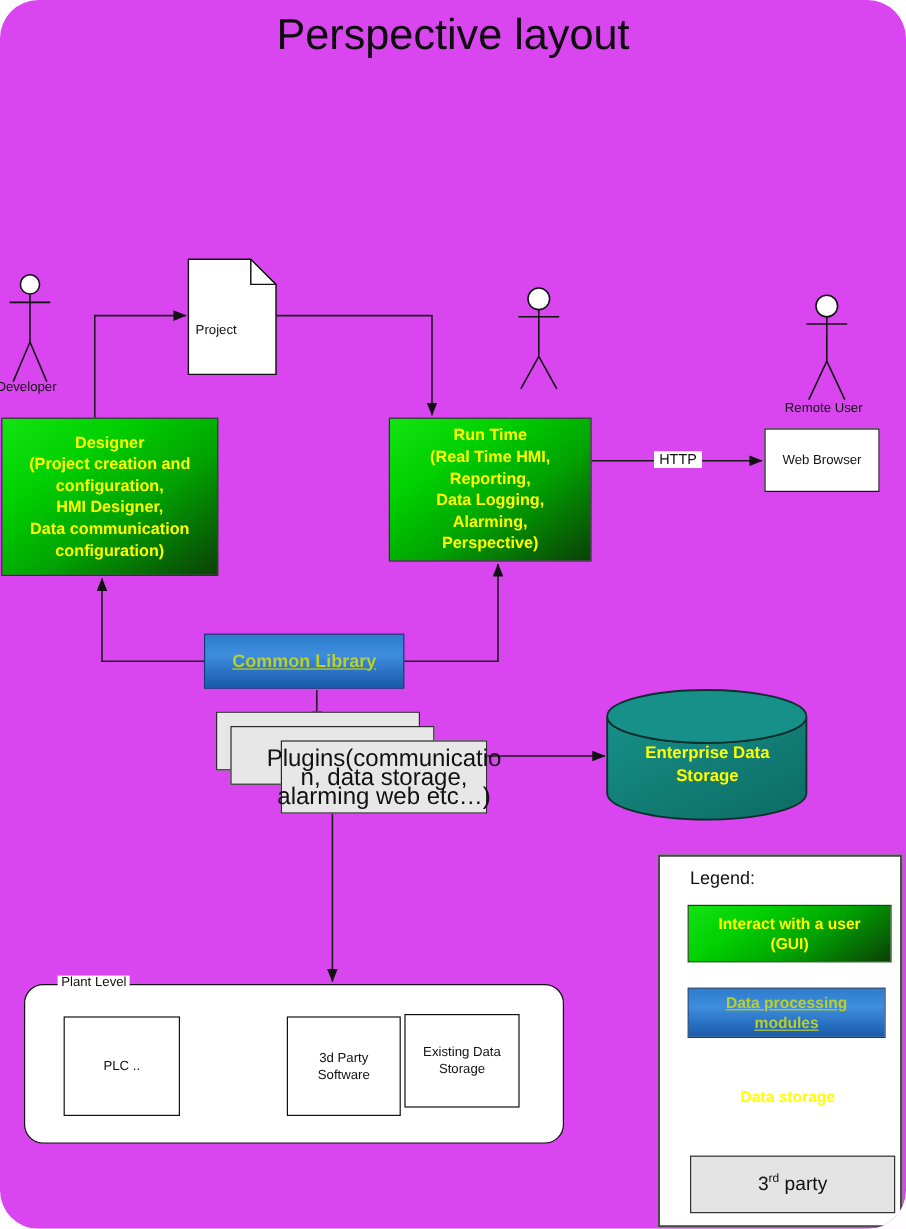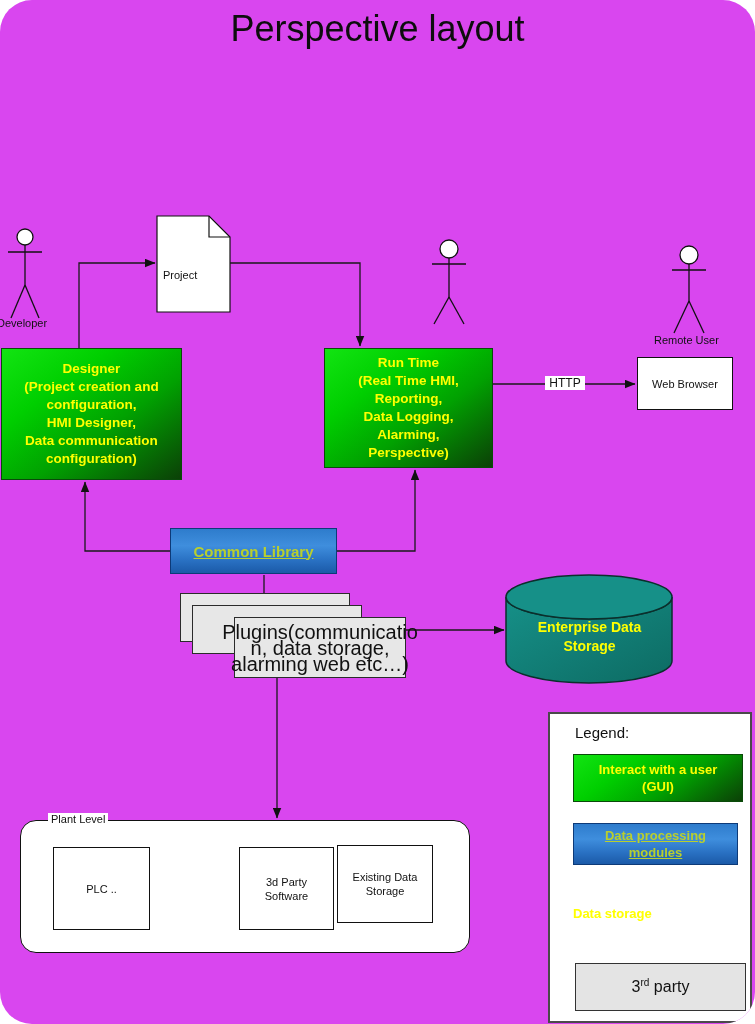--- a/index.html
+++ b/index.html
@@ -40,21 +40,21 @@
   .plant-level{left:20px;top:820px;width:450px;height:133px;border:1px solid #111;border-radius:16px;background:#fff;}
   .plant-label{left:48px;top:813px;background:#fff;padding:0 3px;font-size:11px;}
   .plant-child{background:#fff;border:1px solid #111;font-size:11px;line-height:14px;}
   .plant-plc{left:53px;top:847px;width:97px;height:83px;}
   .plant-3d{left:196px;top:847px;width:95px;height:83px;margin-left:43px;}
   .plant-existing{left:337px;top:845px;width:96px;height:78px;}
   .legend-box{left:548px;top:712px;width:204px;height:311px;border:2px solid #4a4a4a;background:#fff;}
   .legend-title{left:575px;top:724px;font-size:15px;color:#111;}
   .legend-green{left:573px;top:754px;width:170px;height:48px;font-size:13px;line-height:17px;}
   .legend-blue{left:573px;top:823px;width:165px;height:42px;font-size:13px;line-height:17px;}
-  .legend-cyl-text{left:573px;top:906px;width:167px;font-size:13px;text-align:left;}
+  .legend-cyl-text{left:573px;top:906px;width:167px;font-size:13px;text-align:center;}
   .legend-gray{left:575px;top:963px;width:171px;height:48px;background:#e4e4e4;border:1.5px solid #333;font-size:16px;color:#111;}
   sup{font-size:10px;}
 </style>
 </head>
 <body>
 
 <div id="canvas">
 
   <svg id="lines" width="755" height="1024" viewBox="0 0 755 1024">
     <defs>

